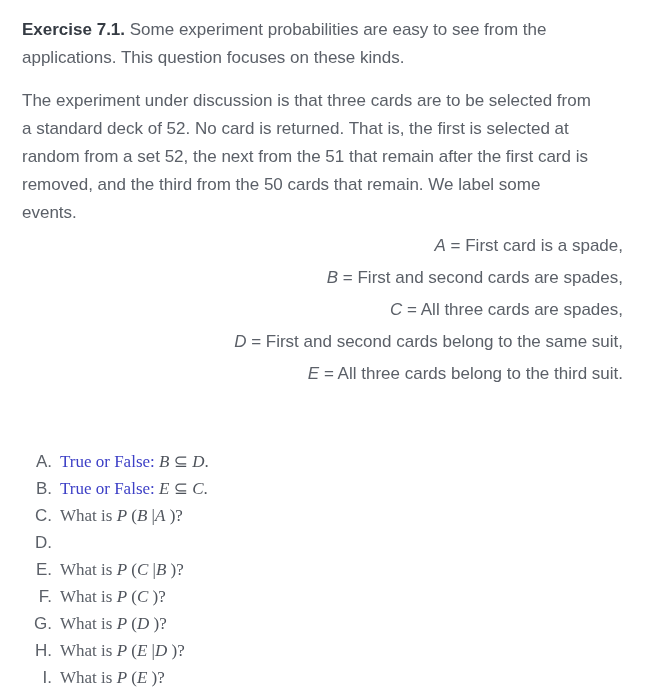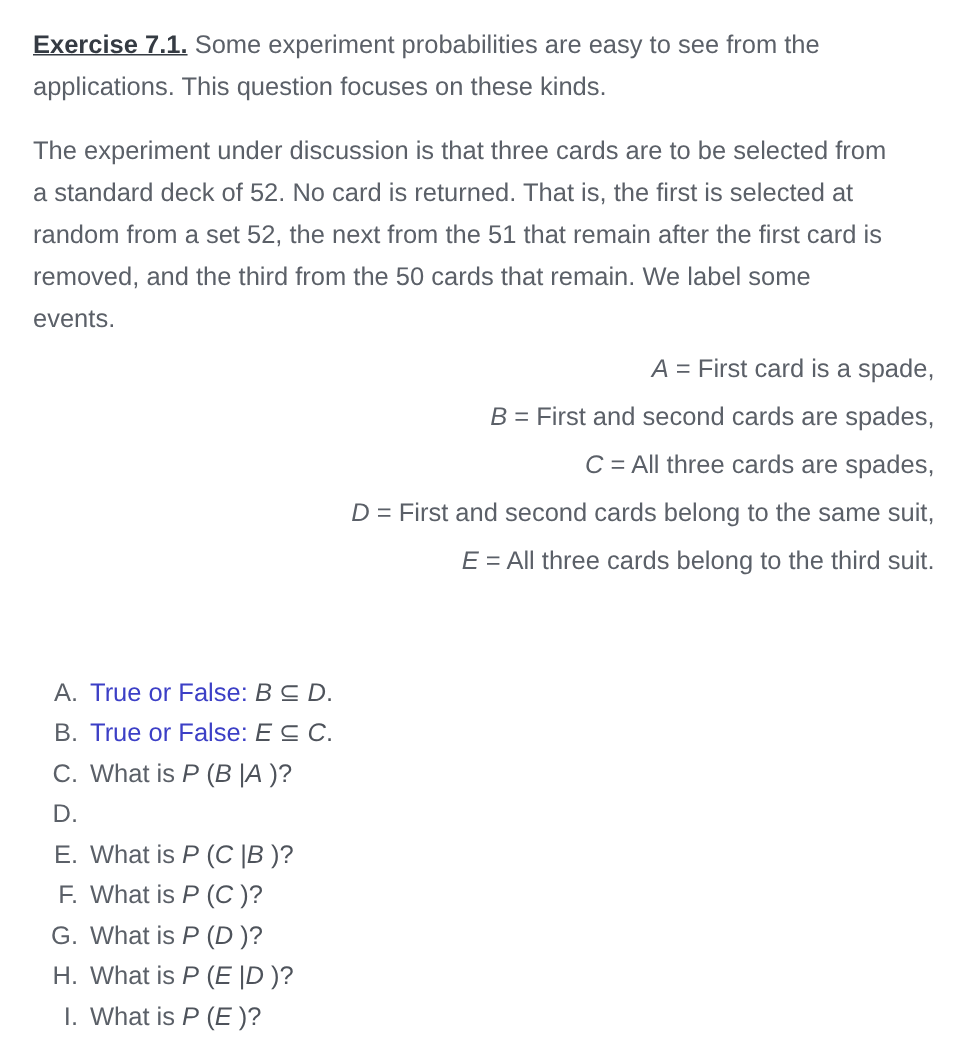--- a/index.html
+++ b/index.html
@@ -6,29 +6,29 @@
   body{
     font-family:"Liberation Sans","DejaVu Sans",sans-serif;
     font-size:17px;
     color:#5b6068;
   }
   .page{
     width:645px;height:700px;box-sizing:border-box;
     padding:16px 22px 0 22px;overflow:hidden;background:#ffffff;
   }
   .line{display:block;line-height:28px;}
-  .bold-label{font-weight:bold;color:#353b43;text-decoration:underline;}
+  .bold-label{font-weight:bold;color:#353b43;}
   .para2{margin-top:15px;}
   .events{margin-top:3px;margin-left:11px;}
   .event-line{line-height:32px;text-align:right;}
   .mi{font-style:italic;}
   .questions{margin-top:58px;}
   .question{display:flex;line-height:27px;}
   .q-marker{width:30px;text-align:right;flex:none;}
-  .q-body{margin-left:8px;}
+  .q-body{margin-left:8px;font-family:Liberation Serif, serif;}
   .q-link{color:#3c3fc6;text-decoration:none;cursor:pointer;}
   .math{color:#4e535b;}
 </style>
 </head>
 <body>
 
 <div class="page">
 
   <p class="para1" style="margin:0;">
     <span class="line"><b class="bold-label">Exercise 7.1.</b><span> Some experiment probabilities are easy to see from the</span></span>

